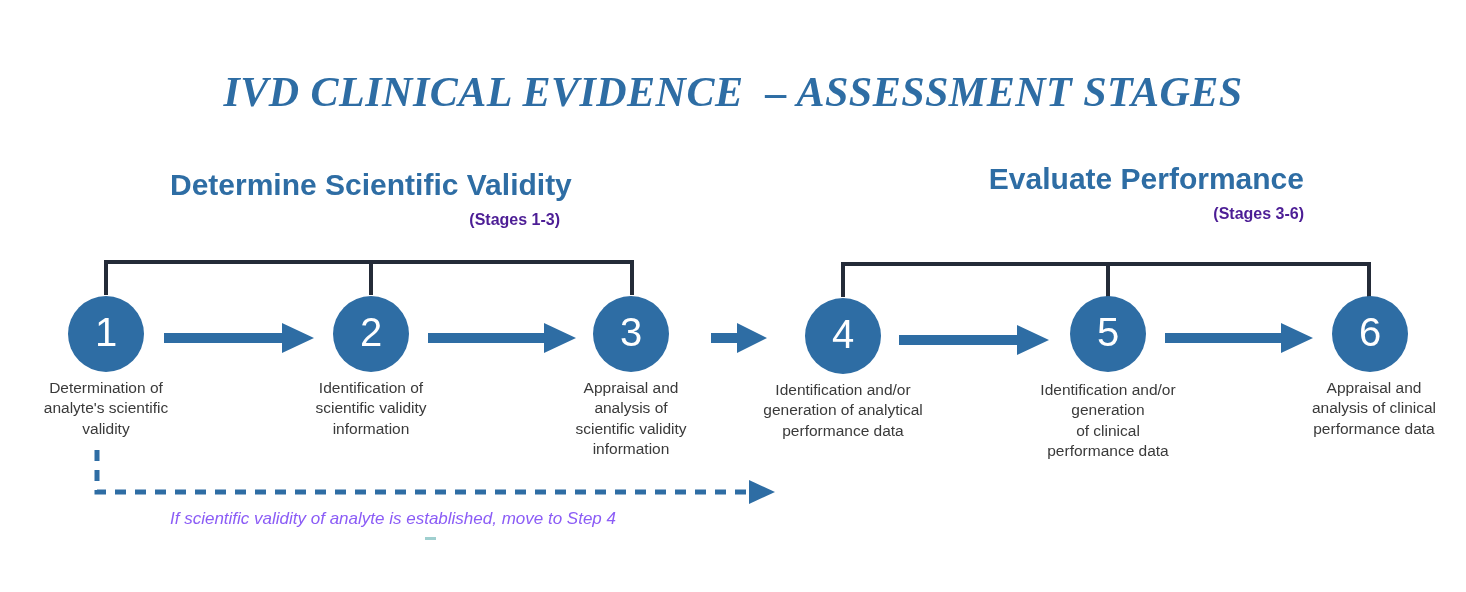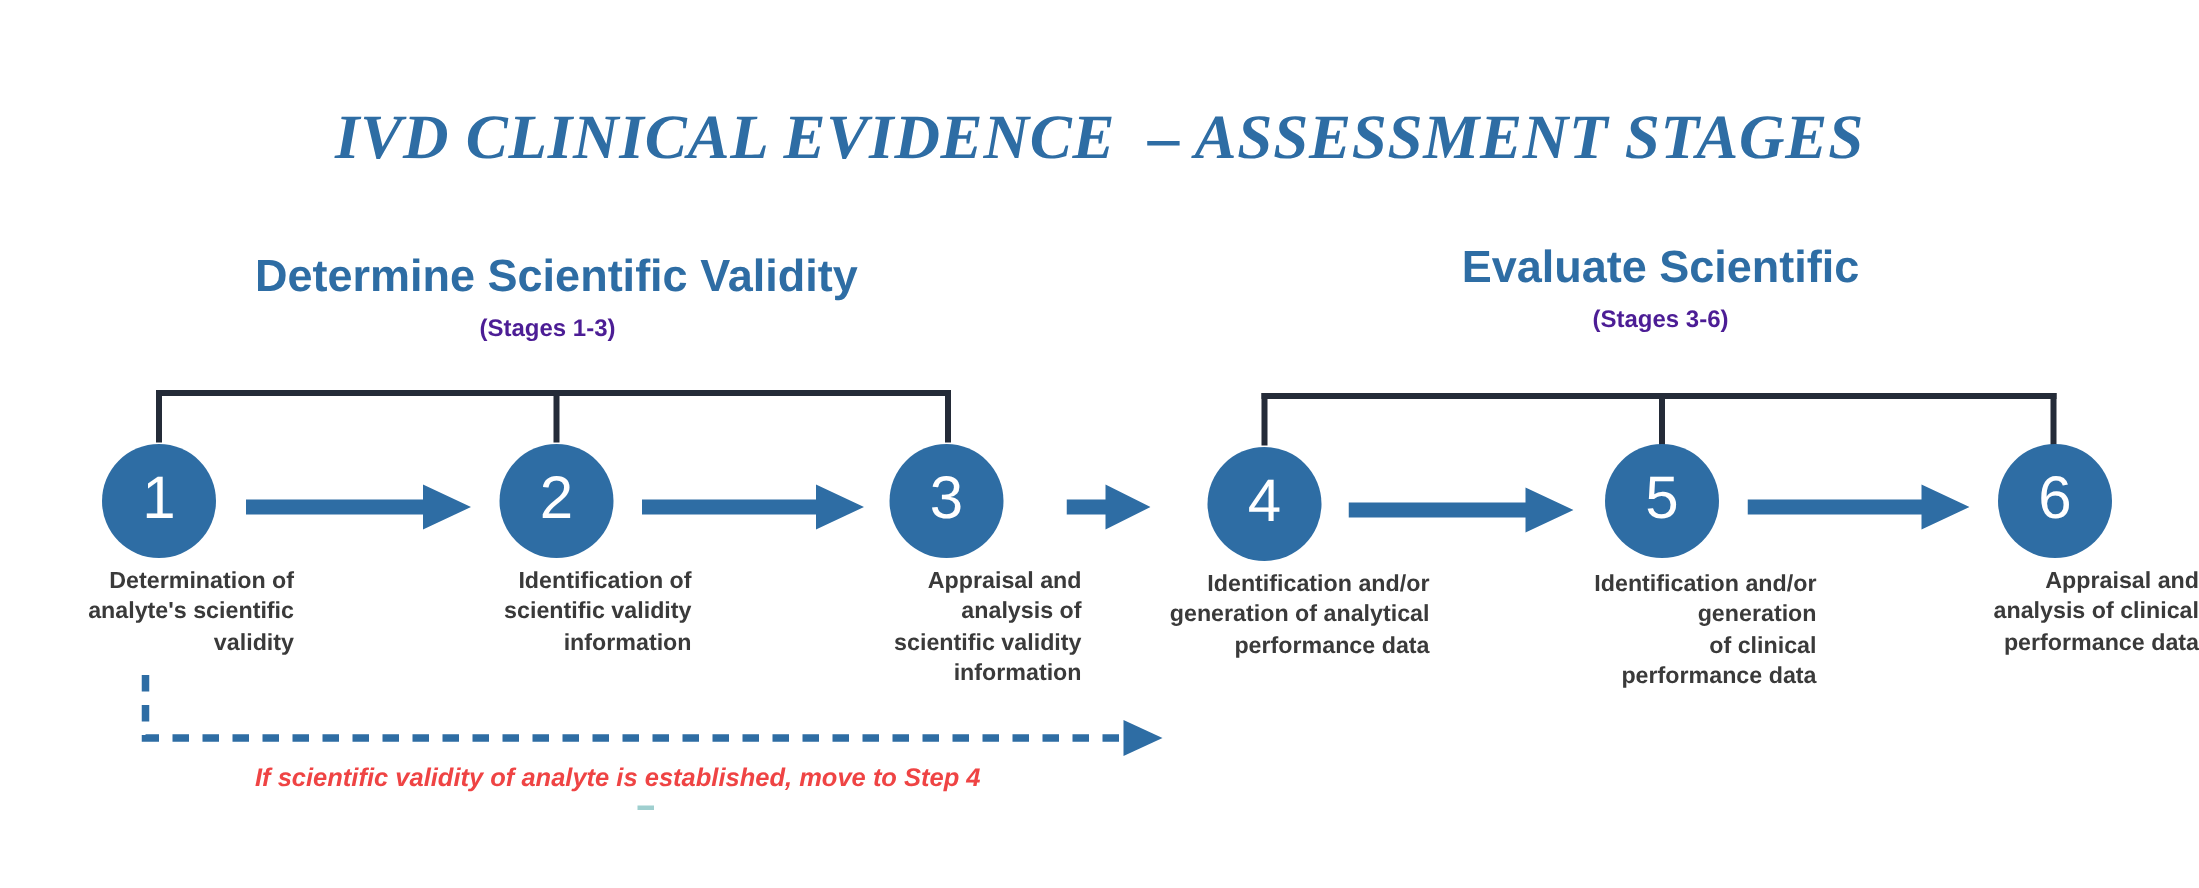--- a/index.html
+++ b/index.html
@@ -35,21 +35,21 @@
     font-style: italic;
     font-size: 42px;
     letter-spacing: 0.5px;
     color: #2E6DA4;
     white-space: pre;
   }
 
   
   .group-head {
     position: absolute;
-    text-align: center;
+    text-align: right;
   }
   .group-head .gh-title {
     font-size: 30px;
     font-weight: bold;
     color: #2E6DA4;
     line-height: 1.1;
     white-space: nowrap;
   }
   .group-head .gh-sub {
     margin-top: 10px;
@@ -88,41 +88,41 @@
     font-size: 40px;
     font-weight: 300;
     line-height: 1;
     font-family: "Liberation Sans", sans-serif;
   }
   .stage-circle span { transform: translateY(-2px); }
 
   
   .stage-caption {
     position: absolute;
-    text-align: right;
+    text-align: center;
     font-size: 15.5px;
-    font-weight: bold;
+    font-weight: normal;
     line-height: 1.32;
     color: #3A3A3A;
   }
 
   
   .block-arrow { position: absolute; }
 
   
   .dashed-path { position: absolute; }
 
   .feedback-note {
     position: absolute;
     left: 170px;
     top: 509px;
     font-size: 17px;
-    font-weight: bold;
+    font-weight: normal;
     font-style: italic;
-    color: #ef4444;
+    color: #8b5cf6;
     white-space: nowrap;
   }
   .teal-mark {
     position: absolute;
     left: 425px;
     top: 537px;
     width: 11px;
     height: 3px;
     background: #7FBFBF;
     opacity: 0.75;
@@ -134,21 +134,21 @@
 <div id="canvas">
 
   <div class="title">IVD CLINICAL EVIDENCE  – ASSESSMENT STAGES</div>
 
   <div class="group-head" id="group-head-left">
     <div class="gh-title">Determine Scientific Validity</div>
     <div class="gh-sub">(Stages 1-3)</div>
   </div>
 
   <div class="group-head" id="group-head-right">
-    <div class="gh-title">Evaluate Scientific</div>
+    <div class="gh-title">Evaluate Performance</div>
     <div class="gh-sub">(Stages 3-6)</div>
   </div>
 
   <div class="bracket" style="left:104px; top:260px; width:530px;"></div>
   <div class="bracket-leg" style="left:104px; top:260px; height:35px;"></div>
   <div class="bracket-leg" style="left:369px; top:260px; height:35px;"></div>
   <div class="bracket-leg" style="left:630px; top:260px; height:35px;"></div>
 
   <div class="bracket" style="left:841px; top:262px; width:530px;"></div>
   <div class="bracket-leg" style="left:841px; top:262px; height:35px;"></div>

